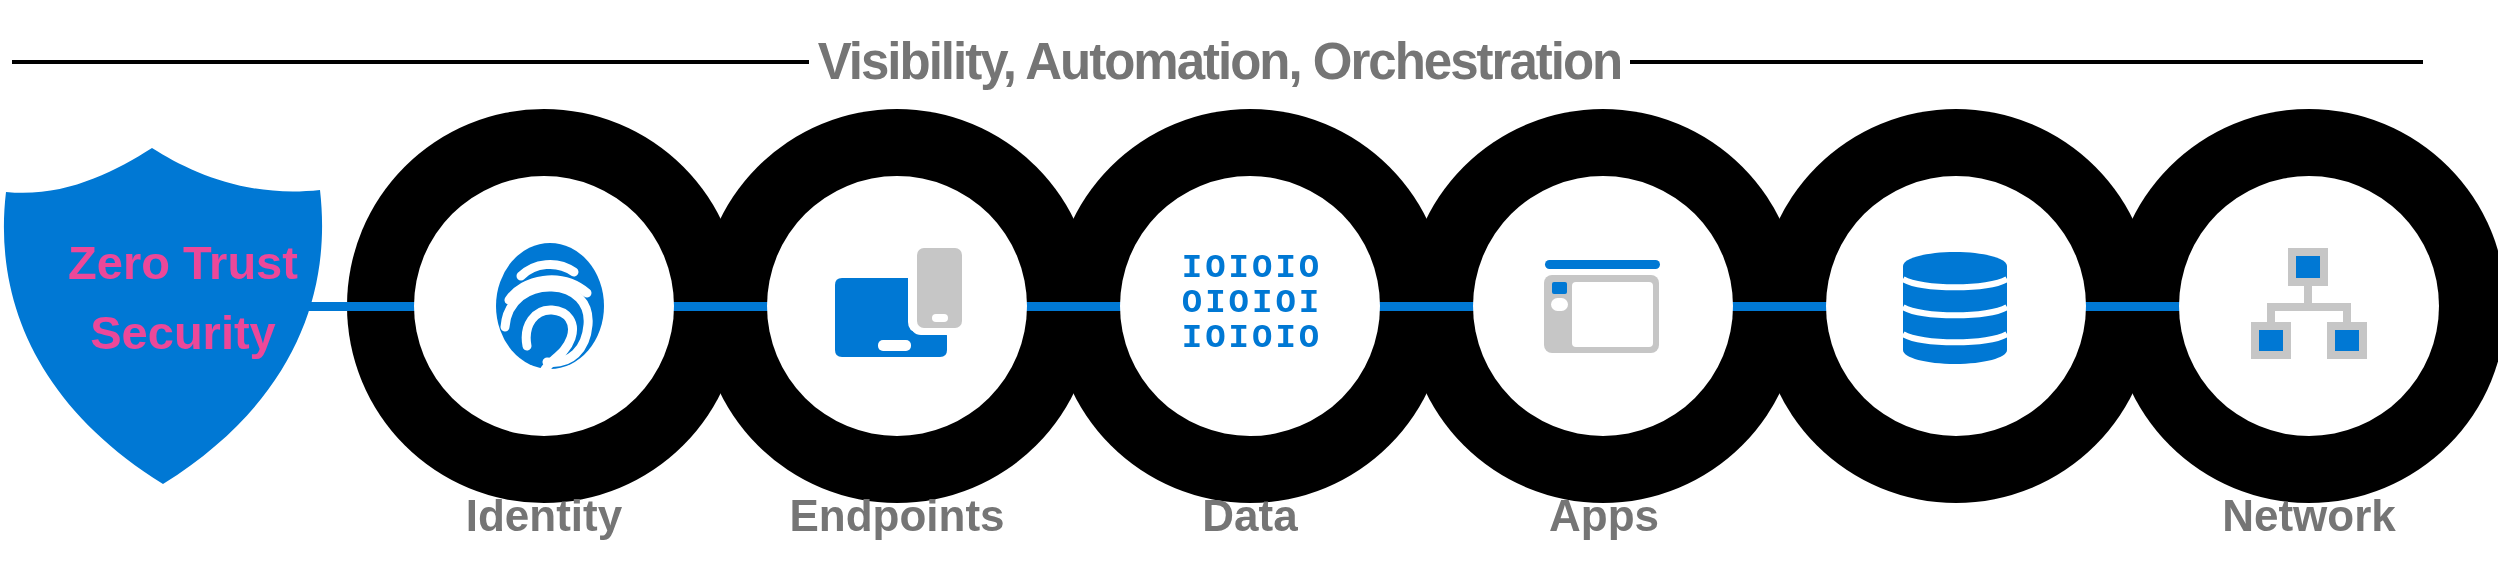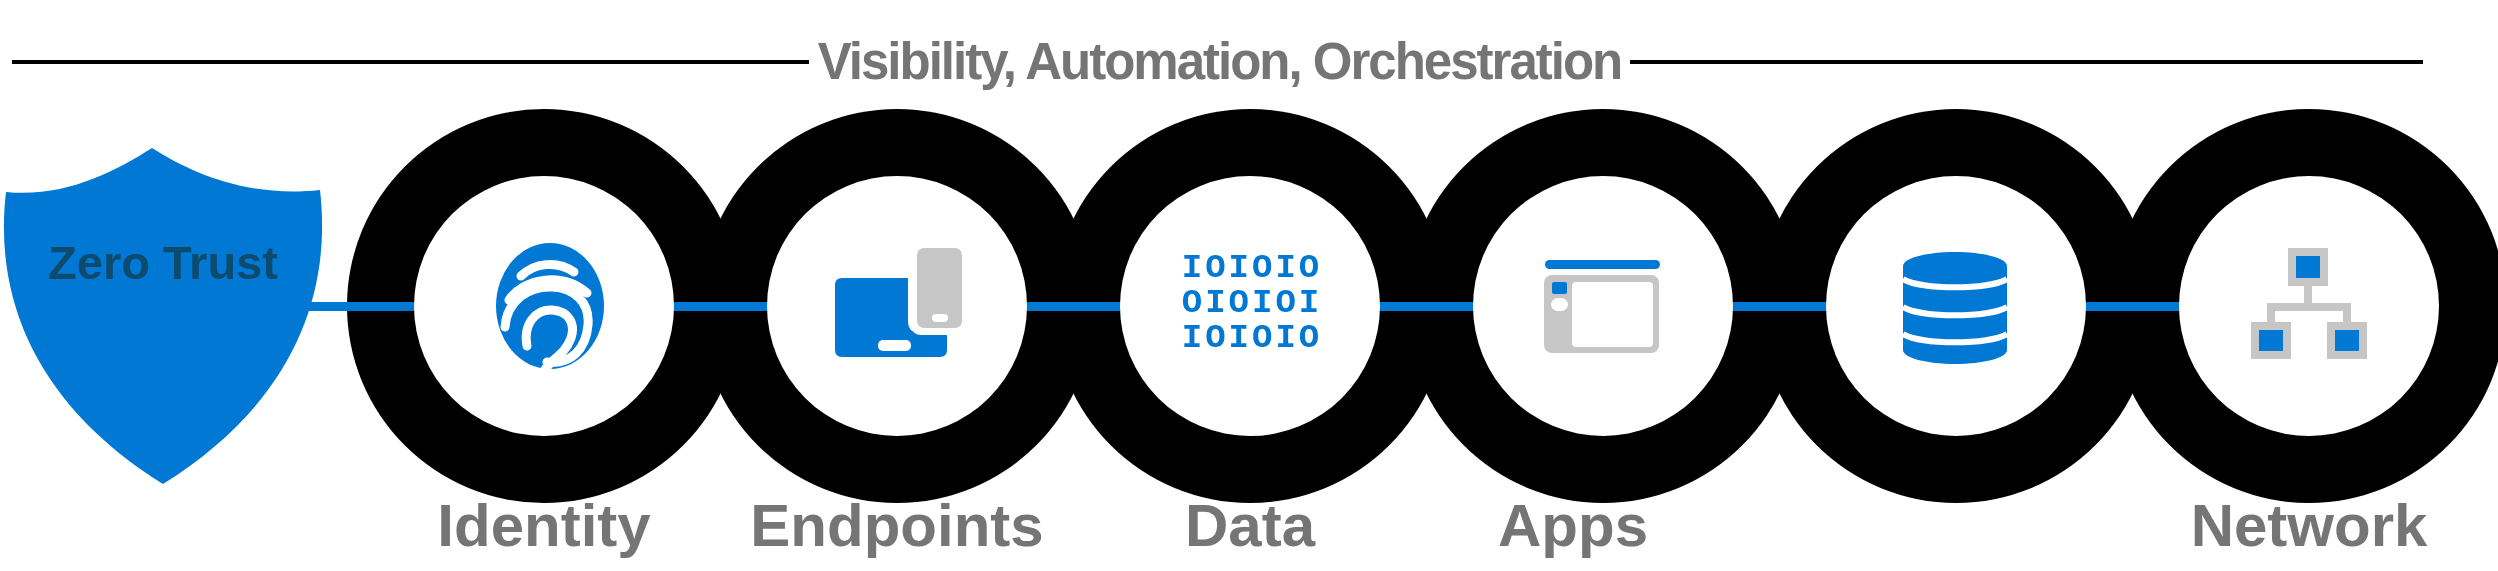--- a/index.html
+++ b/index.html
@@ -19,21 +19,21 @@
   .rule-right{left:1630px;width:793px;}
   .page-title{
     position:absolute;left:809px;width:821px;top:34px;height:56px;line-height:56px;
     text-align:center;font-size:51px;font-weight:700;color:var(--tgray);
     letter-spacing:-2px;white-space:nowrap;
   }
   
   .shield-svg{position:absolute;left:0;top:142px;z-index:3;}
   .shield-text{
     position:absolute;left:0;top:228px;width:326px;z-index:4;
-    text-align:center;color:#0c4a6e;font-size:47px;font-weight:700;line-height:70px;
+    text-align:center;color:#ec4899;font-size:47px;font-weight:700;line-height:70px;padding-left:20px;
   }
   
   .ring{position:absolute;top:109px;width:394px;height:394px;border-radius:50%;
         background:var(--black);z-index:1;}
   .ring.n0{left:347px}.ring.n1{left:700px}.ring.n2{left:1053px}
   .ring.n3{left:1406px}.ring.n4{left:1759px}.ring.n5{left:2112px}
   .connector{position:absolute;left:302px;top:302px;width:2008px;height:9px;
              background:var(--blue);z-index:2;}
   .hole{position:absolute;top:176px;width:260px;height:260px;border-radius:50%;
         background:#fff;z-index:3;}
@@ -47,24 +47,24 @@
     left:1142px;top:251px;width:220px;text-align:center;
     color:var(--blue);font-weight:700;font-size:34px;line-height:35px;
     letter-spacing:3px;font-family:Liberation Mono, monospace;
   }
   .icon-apps{left:1542px;top:258px;}
   .icon-infra{left:1903px;top:252px;}
   .icon-network{left:2250px;top:246px;}
   
   .node-label{
     position:absolute;top:491px;width:400px;text-align:center;z-index:5;
-    font-size:60px;font-weight:700;color:var(--tgray);white-space:nowrap;
+    font-size:44px;font-weight:700;color:var(--tgray);white-space:nowrap;
   }
   .node-label.n0{left:344px}.node-label.n1{left:697px}.node-label.n2{left:1050px}
-  .node-label.n3{left:1373px}.node-label.n4{left:1756px}.node-label.n5{left:2109px}
+  .node-label.n3{left:1404px}.node-label.n4{left:1756px}.node-label.n5{left:2109px}
 </style>
 </head>
 <body>
 
 <div class="canvas">
 
   <div class="rule rule-left"></div>
   <div class="page-title">Visibility, Automation, Orchestration</div>
   <div class="rule rule-right"></div>
 
@@ -83,20 +83,21 @@
   <div class="hole n3"></div>
   <div class="hole n4"></div>
   <div class="hole n5"></div>
 
   <svg class="shield-svg" width="326" height="348" viewBox="0 0 326 348">
     <path d="M152,6 C190,30 246,56 320,48 C332,152 294,260 163,342
              C32,260 -6,152 6,50 C64,56 114,30 152,6 Z" fill="#0078D4"></path>
   </svg>
   <div class="shield-text">
     <div>Zero Trust</div>
+    <div>Security</div>
   </div>
 
   <svg class="icon icon-identity" width="112" height="128" viewBox="0 0 112 128">
     <ellipse cx="56" cy="64" rx="54" ry="63" fill="#0078D4"></ellipse>
     <g fill="none" stroke="#fff" stroke-width="9" stroke-linecap="round">
       <path d="M27,34 C40,21 63,18 80,30"></path>
       <path d="M15,58 C29,37 67,29 93,51"></path>
       <path d="M11,85 C13,58 35,44 58,45 C81,46 96,61 94,83 C92,107 77,123 53,120"></path>
       <path d="M33,104 C29,83 41,67 58,68 C74,69 82,81 77,96 C71,113 57,117 50,129"></path>
     </g>

